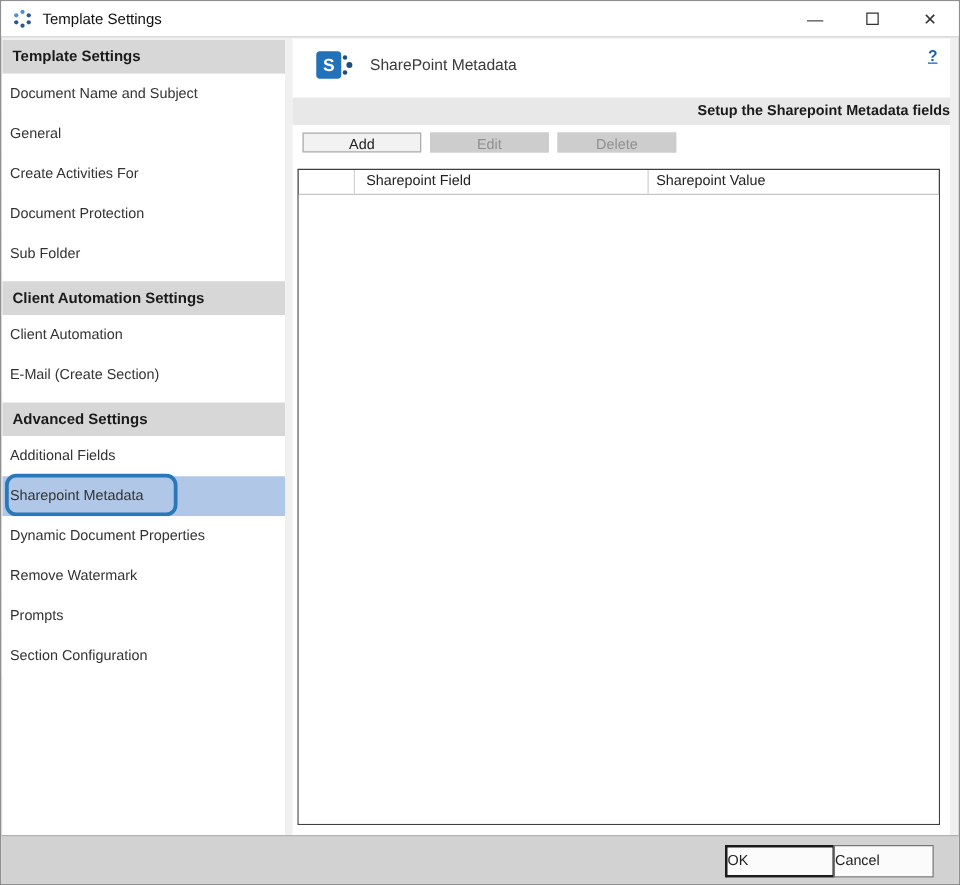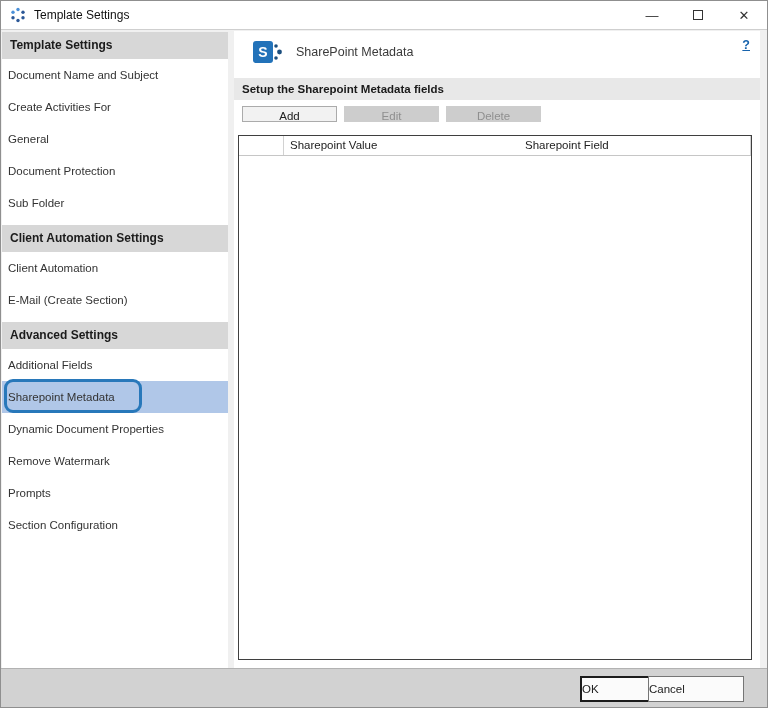--- a/index.html
+++ b/index.html
@@ -68,21 +68,21 @@
   .sp-dots { position:absolute; left:19px; top:2px; }
   .panel-title { font-size:12.5px; color:#3a3a3a; margin-left:13px; }
   .help-link {
     position:absolute; right:10px; top:7px;
     font-size:12.5px; font-weight:bold; color:#1763ad;
     text-decoration:underline; cursor:default;
   }
   .setup-bar {
     position:absolute; left:0; top:47px; right:0; height:22px;
     background:#e8e8e8; line-height:22px; padding-left:8px;
-    font-size:11.5px; font-weight:bold; color:#1a1a1a;
+    font-size:11.5px; font-weight:bold; color:#1a1a1a;text-align:right;
   }
   .btn-row { position:absolute; left:0; top:75px; right:0; height:20px; }
   .tool-btn {
     position:absolute; top:0; width:95px; height:16px;
     font-size:11.5px; text-align:center; line-height:18px; cursor:default;
   }
   .tool-btn.enabled { background:#f2f2f2; border:1px solid #ababab; color:#222; }
   .tool-btn.disabled { background:#cdcdcd; border:1px solid #cdcdcd; color:#8f8f8f; }
   .btn-add { left:8px; } .btn-edit { left:110px; } .btn-delete { left:212px; }
 
@@ -105,21 +105,21 @@
   
   .footer {
     position:absolute; left:1px; right:1px; bottom:1px; height:39px;
     background:#d2d2d2; border-top:1px solid #b2b2b2;
   }
   .dlg-btn {
     position:absolute; top:7px; height:26px; background:#fbfbfb;
     font-size:11.5px; color:#222; text-align:left; line-height:22px; cursor:default;
   }
   .btn-ok { left:579px; width:88px; border:2px solid #1b1b1b; }
-  .btn-cancel { left:647px; width:96px; border:1px solid #757575; line-height:24px; }
+  .btn-cancel { left:666px; width:80px; border:1px solid #757575; line-height:24px; }
 </style>
 </head>
 <body>
 
 <div class="titlebar">
   <svg class="app-icon" viewBox="0 0 16 16">
     <circle cx="8" cy="2.5" r="1.7" fill="#4a90d9"></circle>
     <circle cx="13" cy="5.2" r="1.7" fill="#2b5797"></circle>
     <circle cx="13" cy="10.8" r="1.7" fill="#2b5797"></circle>
     <circle cx="8" cy="13.5" r="1.7" fill="#2b5797"></circle>
@@ -136,22 +136,22 @@
       </div>
     <div class="win-btn">
         <span>✕</span>
       </div>
   </div>
 </div>
 
 <div class="sidebar">
   <div class="side-header">Template Settings</div>
   <div class="side-item">Document Name and Subject</div>
+  <div class="side-item">General</div>
   <div class="side-item">Create Activities For</div>
-  <div class="side-item">General</div>
   <div class="side-item">Document Protection</div>
   <div class="side-item">Sub Folder</div>
 
   <div class="side-header mt">Client Automation Settings</div>
   <div class="side-item">Client Automation</div>
   <div class="side-item">E-Mail (Create Section)</div>
 
   <div class="side-header mt">Advanced Settings</div>
   <div class="side-item">Additional Fields</div>
   <div class="side-item selected">
@@ -182,22 +182,22 @@
 
   <div class="btn-row">
     <div class="tool-btn enabled btn-add">Add</div>
     <div class="tool-btn disabled btn-edit" aria-disabled="true">Edit</div>
     <div class="tool-btn disabled btn-delete" aria-disabled="true">Delete</div>
   </div>
 
   <div class="grid">
     <div class="grid-head">
       <div class="grid-col col-0"></div>
+      <div class="grid-col col-1">Sharepoint Field</div>
       <div class="grid-col col-2">Sharepoint Value</div>
-      <div class="grid-col col-1">Sharepoint Field</div>
     </div>
     <div class="grid-body"></div>
   </div>
 </div>
 
 <div class="footer">
   <div class="dlg-btn btn-ok">OK</div>
   <div class="dlg-btn btn-cancel">Cancel</div>
 </div>
 

